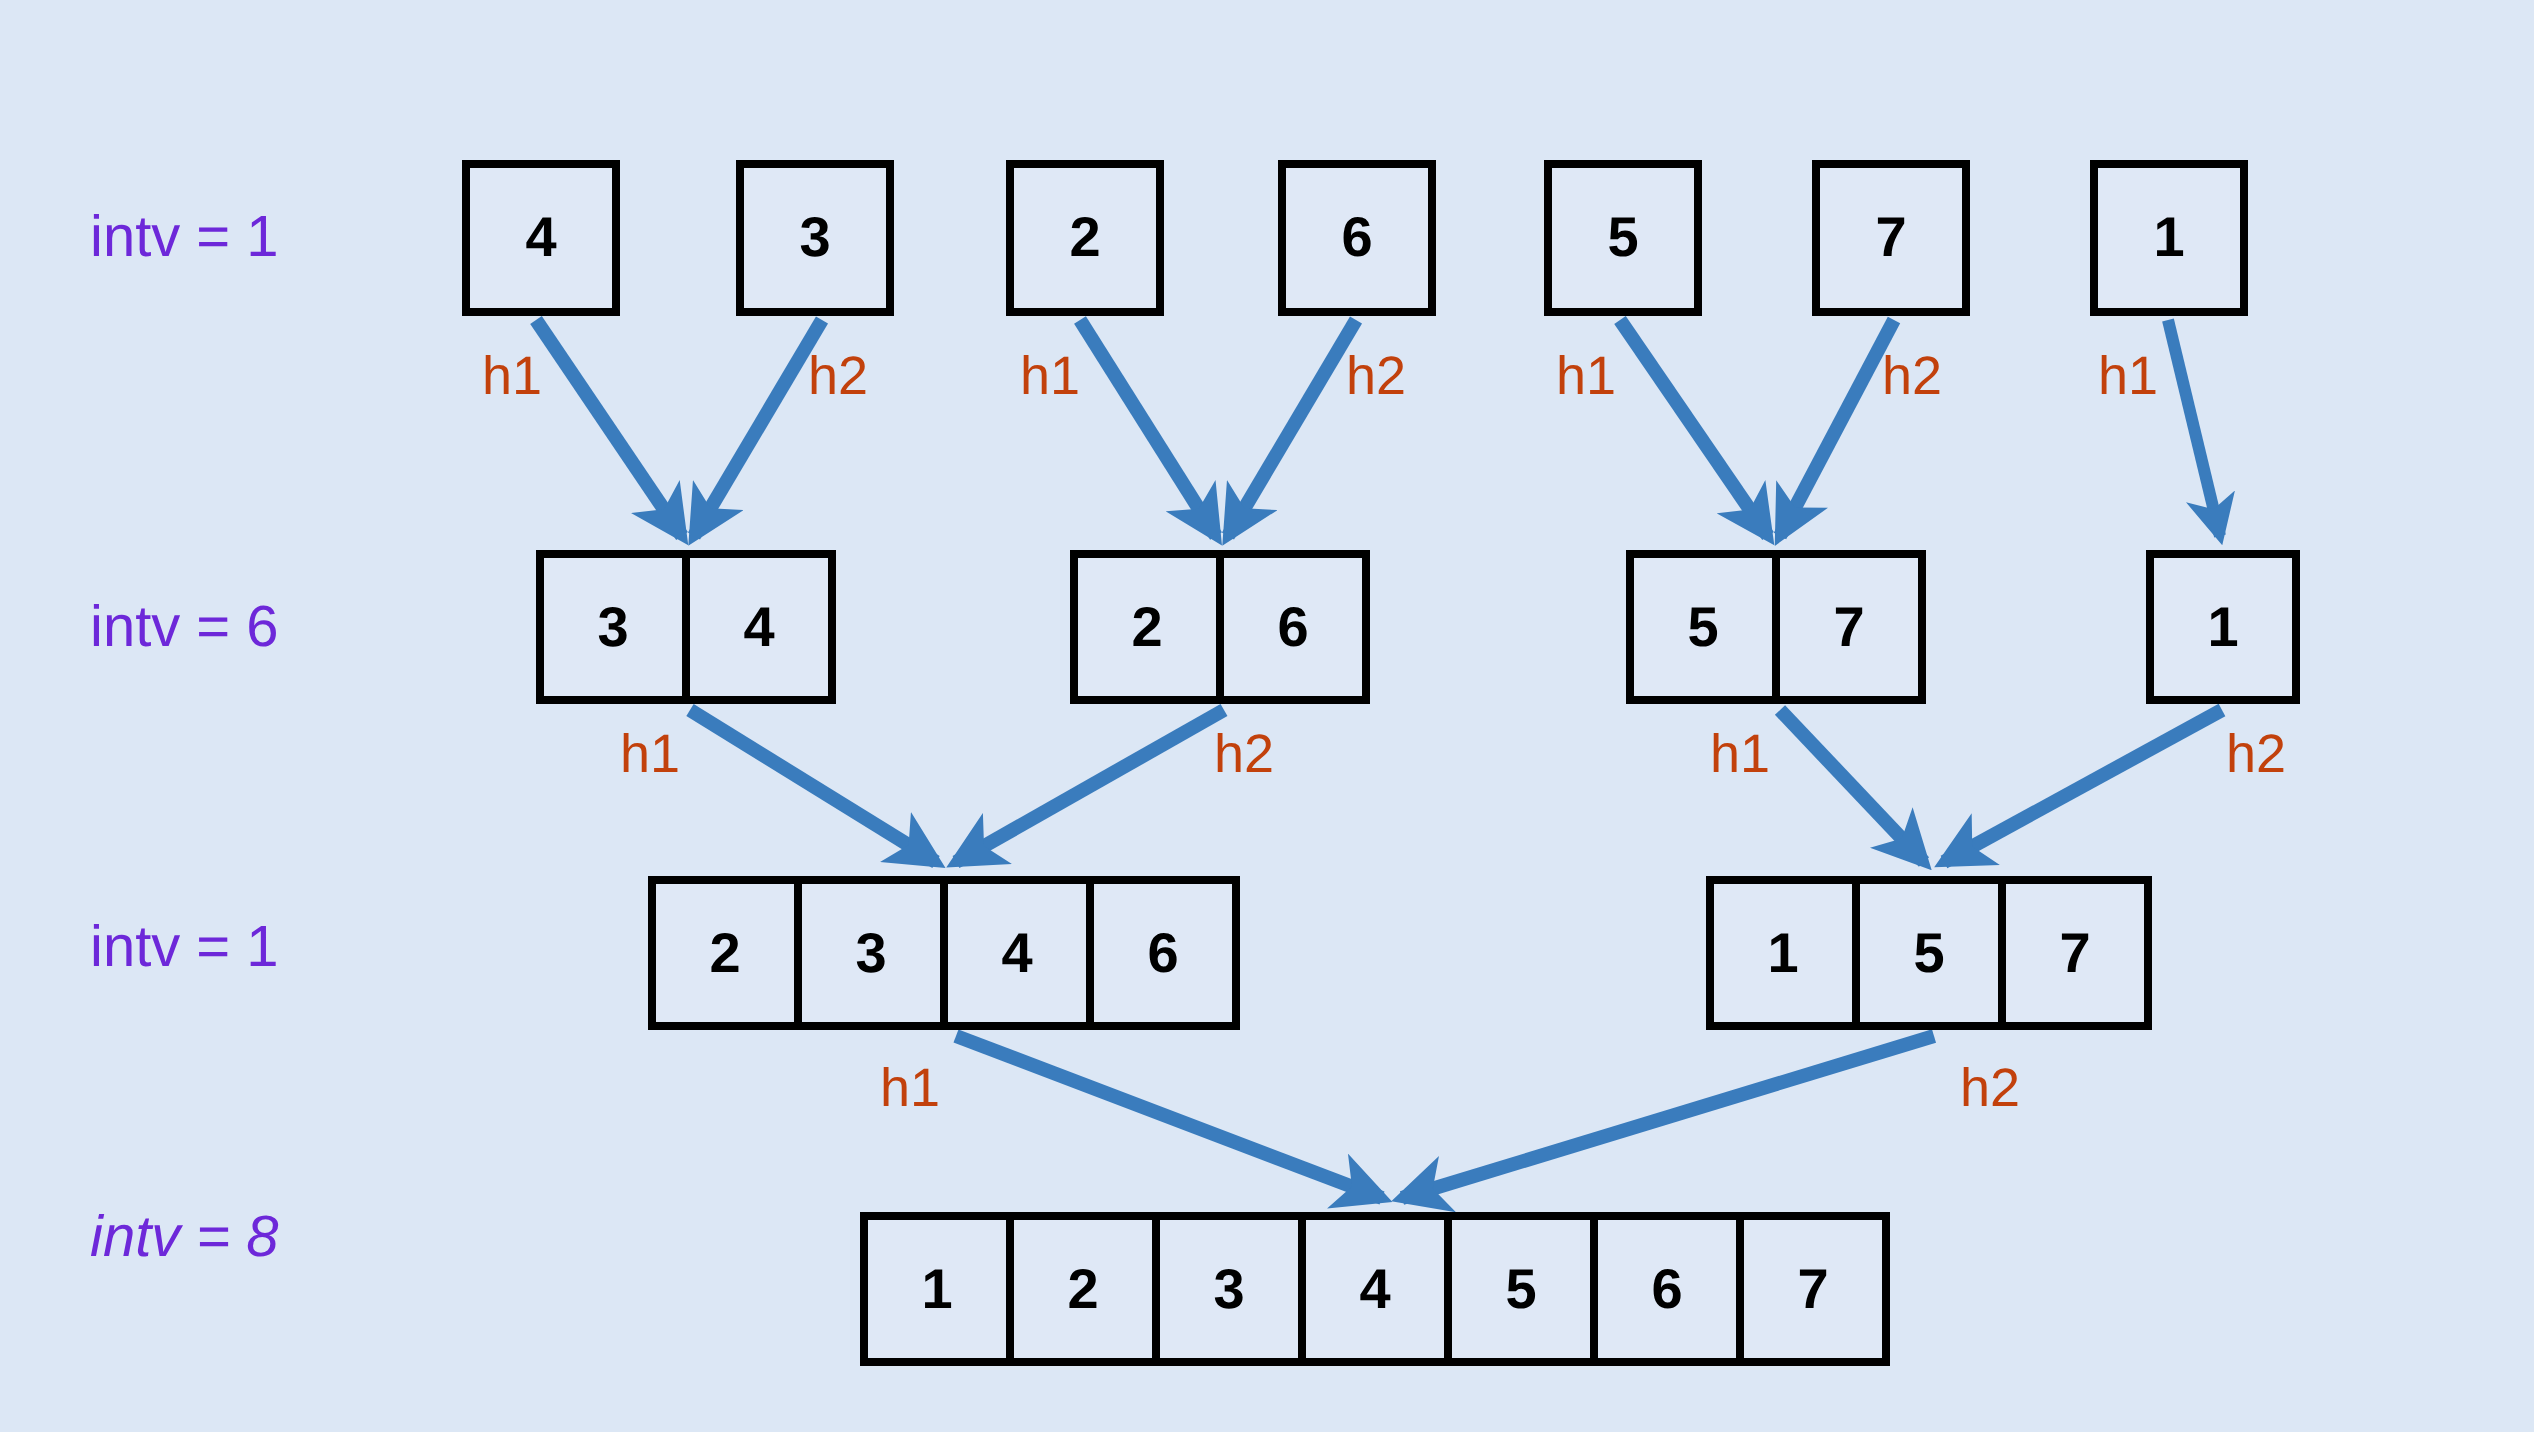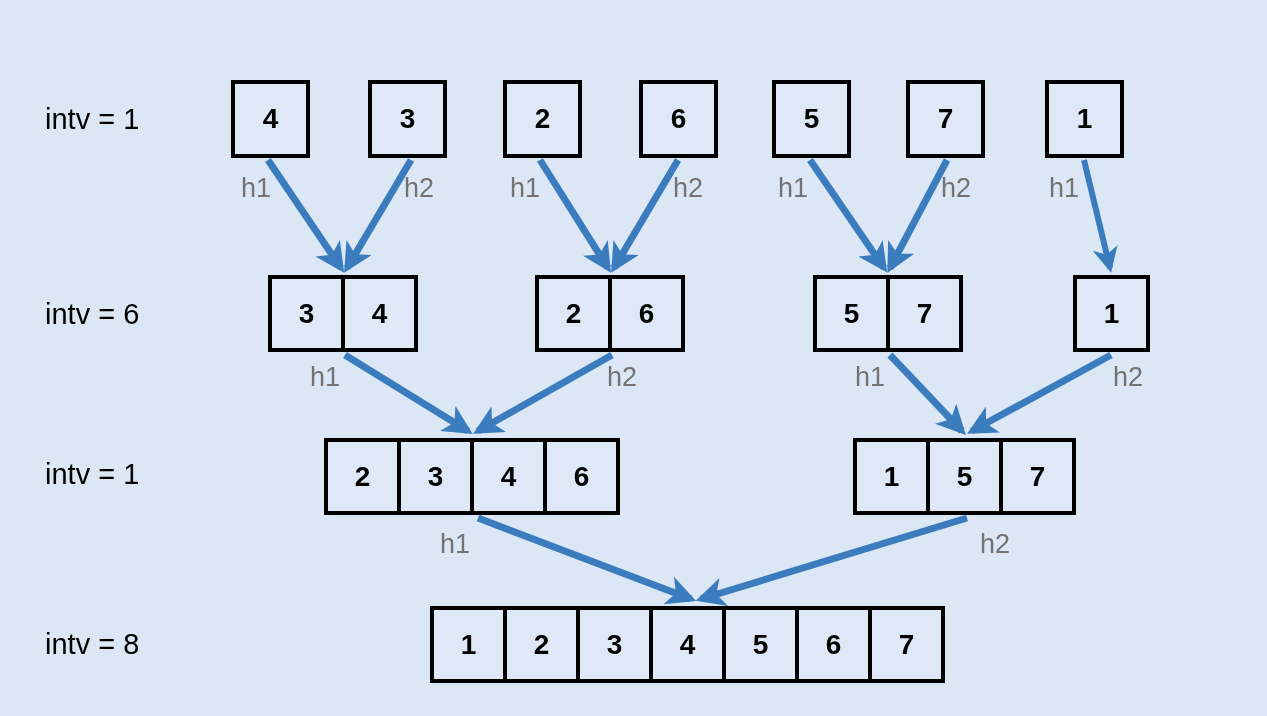--- a/index.html
+++ b/index.html
@@ -16,29 +16,29 @@
   }
   #stage {
     position: absolute;
     left: 0; top: 0;
     width: 1267px;
     height: 716px;
   }
   .row-label {
     position: absolute;
     font-size: 29px;
-    color: #000000;
+    color: #6d28d9;
     white-space: nowrap;
     line-height: 1;
     text-align: center;
   }
   .h-label {
     position: absolute;
     font-size: 27px;
-    color: #737373;
+    color: #c2410c;
     white-space: nowrap;
     line-height: 1;
   }
   .array {
     position: absolute;
     display: flex;
     box-sizing: border-box;
   }
   .cell {
     box-sizing: border-box;
@@ -143,21 +143,21 @@
         <div class="cell" style="width: 77px; height: 77px;">4</div>
         <div class="cell" style="width: 77px; height: 77px;">6</div>
       </div>
       <div class="array" style="left: 853px; top: 438px;">
         <div class="cell" style="width: 77px; height: 77px;">1</div>
         <div class="cell" style="width: 77px; height: 77px;">5</div>
         <div class="cell" style="width: 77px; height: 77px;">7</div>
       </div>
       <div class="h-label" style="left: 440px; top: 531px;">h1</div>
       <div class="h-label" style="left: 980px; top: 531px;">h2</div>
-      <div class="row-label" style="left: 45px; top: 630px;">intv = 8</div>
+      <div class="row-label" style="left: 45px; top: 605px; font-style: italic;">intv = 8</div>
       <div class="array" style="left: 430px; top: 606px;">
         <div class="cell" style="width: 77px; height: 77px;">1</div>
         <div class="cell" style="width: 77px; height: 77px;">2</div>
         <div class="cell" style="width: 77px; height: 77px;">3</div>
         <div class="cell" style="width: 77px; height: 77px;">4</div>
         <div class="cell" style="width: 77px; height: 77px;">5</div>
         <div class="cell" style="width: 77px; height: 77px;">6</div>
         <div class="cell" style="width: 77px; height: 77px;">7</div>
       </div>
     </div>

